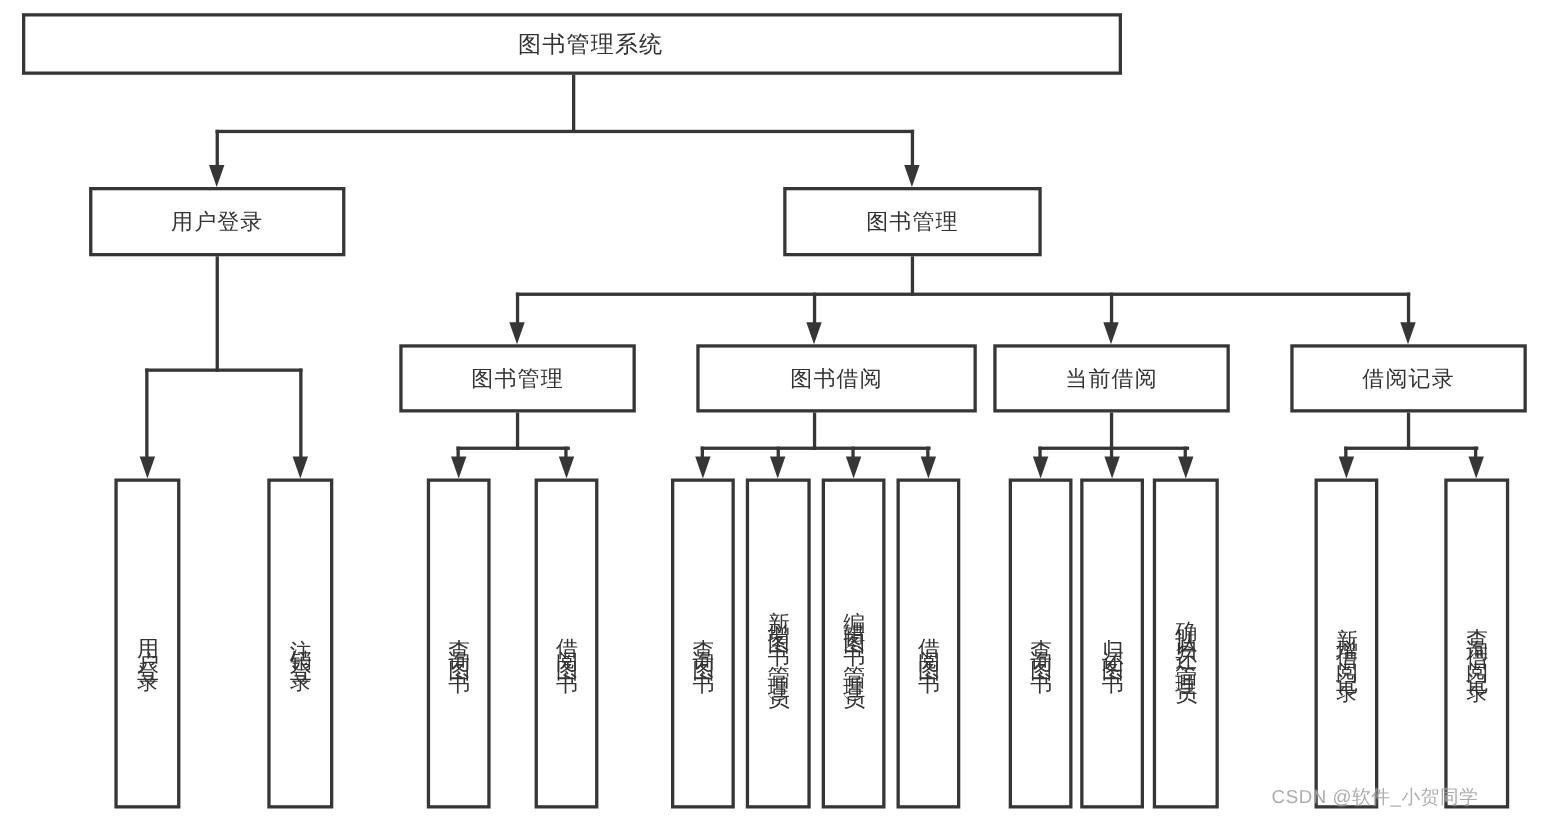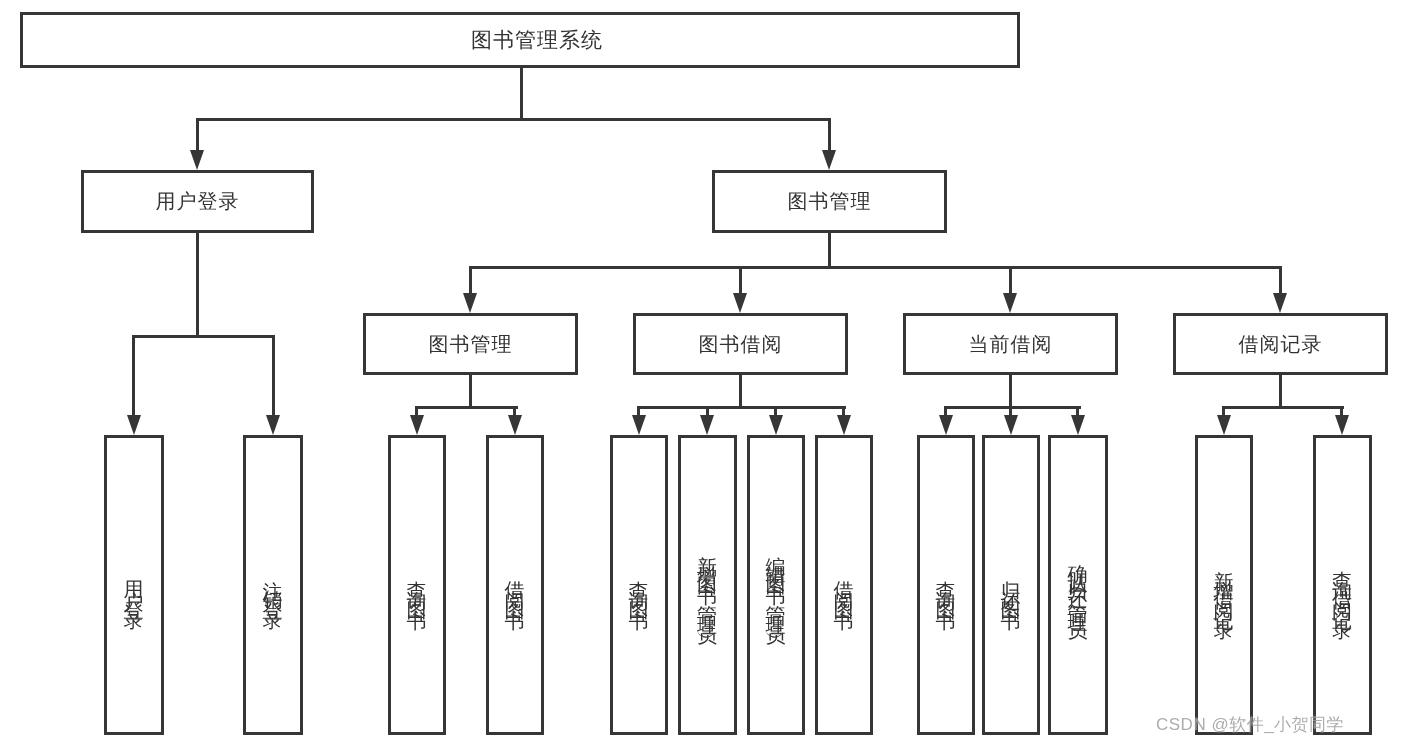--- a/index.html
+++ b/index.html
@@ -48,21 +48,21 @@
   <div class="box" style="left:81px;top:170px;width:233px;height:63px;">
     <span>用户登录</span>
   </div>
   <div class="box" style="left:712px;top:170px;width:235px;height:63px;">
     <span>图书管理</span>
   </div>
 
   <div class="box" style="left:363px;top:313px;width:215px;height:62px;">
     <span>图书管理</span>
   </div>
-  <div class="box" style="left:633px;top:313px;width:215px;height:62px;">
+  <div class="box" style="left:633px;top:313px;width:255px;height:62px;">
     <span>图书借阅</span>
   </div>
   <div class="box" style="left:903px;top:313px;width:215px;height:62px;">
     <span>当前借阅</span>
   </div>
   <div class="box" style="left:1173px;top:313px;width:215px;height:62px;">
     <span>借阅记录</span>
   </div>
 
   <div class="box leaf" style="left:104px;top:435px;width:60px;height:300px;">

